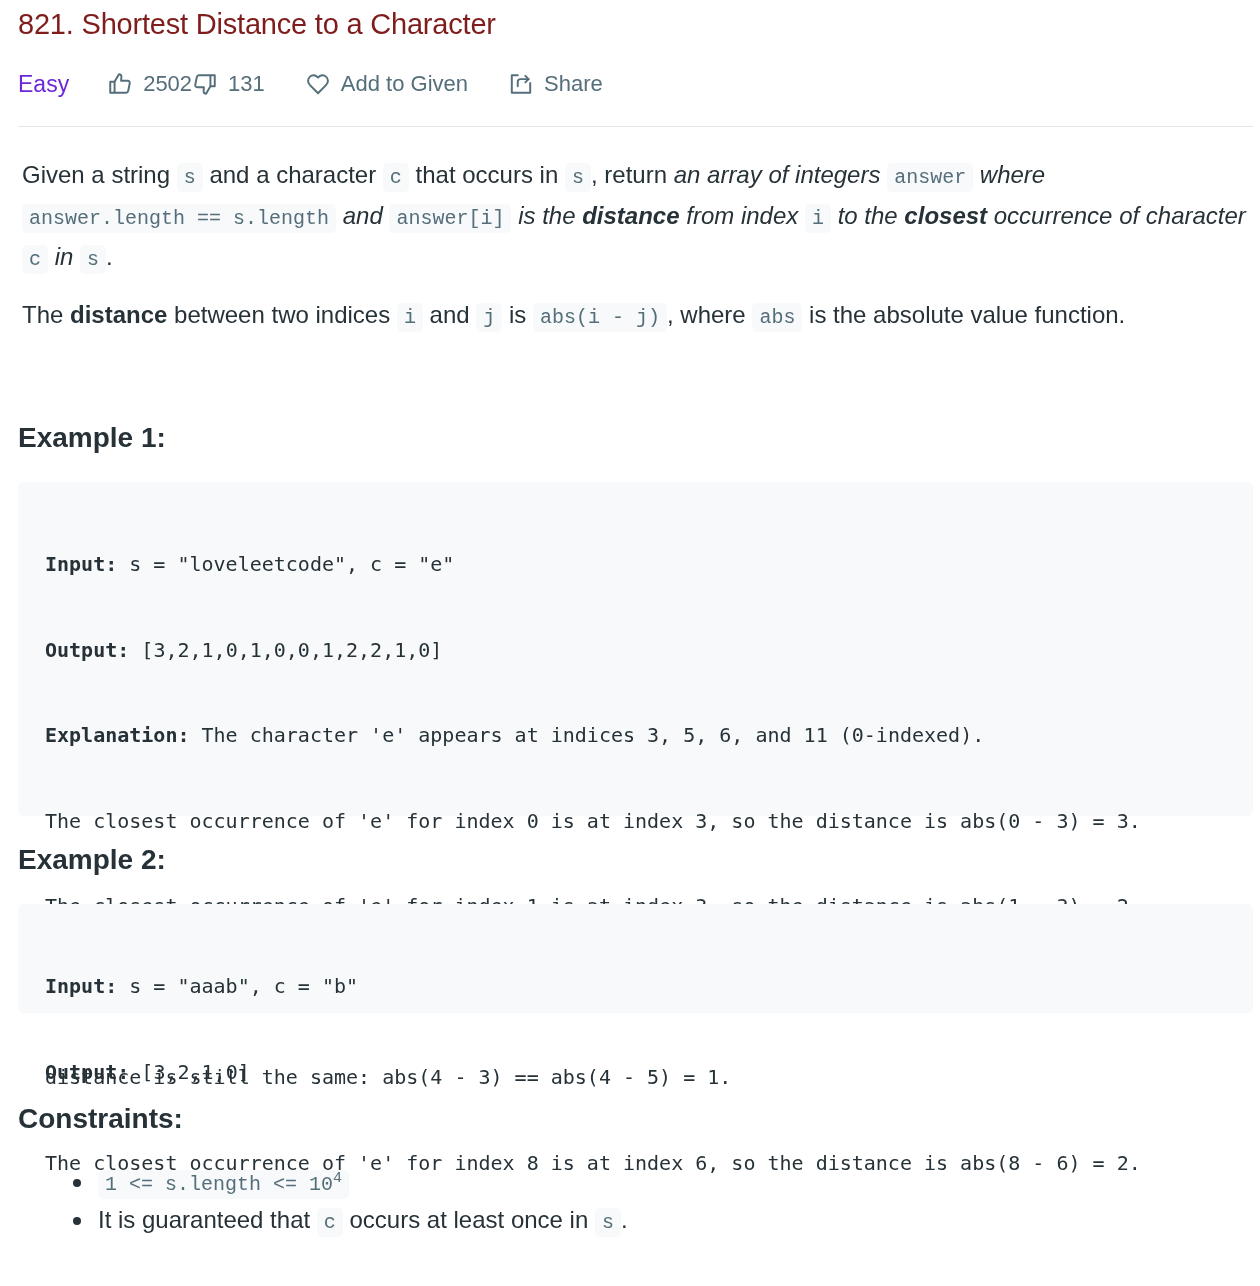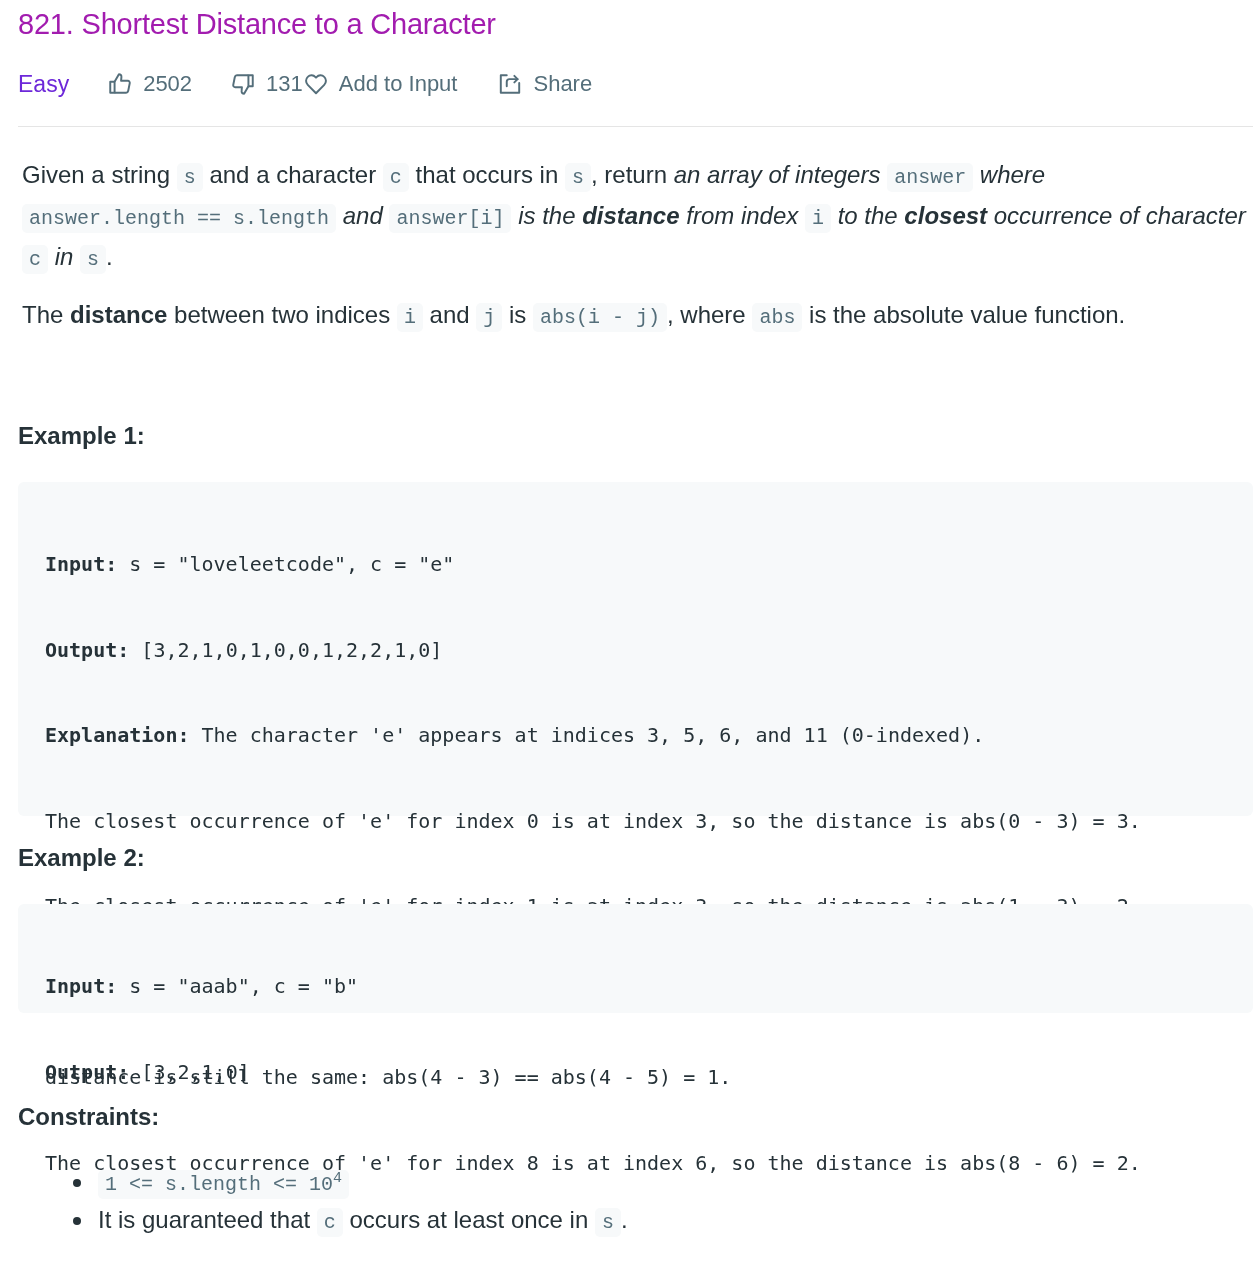--- a/index.html
+++ b/index.html
@@ -9,34 +9,34 @@
       height: 1286px;
       overflow: hidden;
       font-family: "Liberation Sans", "DejaVu Sans", sans-serif;
       color: #263238;
       position: relative;
     }
     .page { position: absolute; left: 18px; top: 0; width: 1235px; }
 
     .title {
       position: absolute; top: 8px; left: 0;
-      font-size: 29px; font-weight: 500; color: #a21caf;
+      font-size: 29px; font-weight: 500; color: #7f1d1d;
       letter-spacing: -0.2px; white-space: nowrap;
     }
 
     .meta {
       position: absolute; top: 68px; left: 0; height: 32px;
       display: flex; align-items: center; white-space: nowrap;
       font-size: 22px; color: #546e7a;
     }
     .difficulty { color: #6d28d9; font-size: 23px; margin-right: 38px; }
     .meta-btn { display: flex; align-items: center; cursor: pointer; }
     .meta-btn svg { width: 26px; height: 26px; margin-right: 10px; }
-    .likes { margin-right: 38px; }
-    .dislikes { }
+    .likes { }
+    .dislikes { margin-right: 40px; }
     .fav { margin-right: 40px; }
 
     .divider {
       position: absolute; top: 126px; left: 0; width: 1235px;
       height: 1px; background: #e5e5e5;
     }
 
     .content {
       position: absolute; top: 152px; left: 0; width: 1235px;
       font-size: 24px; line-height: 38px; color: #263238;
@@ -48,21 +48,21 @@
       font-family: "Liberation Mono", "DejaVu Sans Mono", monospace;
       font-size: 20px; color: #546e7a;
       background: #f7f9fa; border-radius: 5px;
       padding: 3px 7px;
     }
     em { font-style: italic; }
     strong { font-weight: 700; }
 
     .h-example {
       position: absolute; left: 0;
-      font-size: 24px; font-weight: 700; color: #263238;
+      font-size: 28px; font-weight: 700; color: #263238;
     }
     .h1 { top: 422px; }
     .h2 { top: 844px; text-align: center; }
     .h3 { top: 1103px; }
 
     .pre {
       position: absolute; left: 0; width: 1235px;
       background: #f7f9fa; border-radius: 6px;
       font-family: "DejaVu Sans Mono", "Liberation Mono", monospace;
       font-size: 20px; color: #263238;
@@ -112,21 +112,21 @@
         <path d="M21 4h-4v10h4z"></path>
         <path d="M17 14l-4 7c-1.5 0-2.5-1-2.3-2.6L11 15H4.8C3.6 15 2.8 13.9 3 12.8l1.4-7C4.6 4.9 5.4 4 6.4 4H17"></path>
       </svg>
       <span>131</span>
     </span>
 
     <span class="meta-btn fav">
       <svg viewBox="0 0 24 24" fill="none" stroke="#546e7a" stroke-width="1.8" stroke-linejoin="round">
         <path d="M12 20.5l-7.6-7.7C2.3 10.7 2.3 7.4 4.4 5.4c2-2 5.2-1.9 7.1.2l.5.5.5-.5c1.9-2.1 5.1-2.2 7.1-.2 2.1 2 2.1 5.3 0 7.4z"></path>
       </svg>
-      <span>Add to Input</span>
+      <span>Add to Given</span>
     </span>
 
     <span class="meta-btn share">
       <svg viewBox="0 0 24 24" fill="none" stroke="#546e7a" stroke-width="1.8" stroke-linejoin="round" stroke-linecap="round">
         <path d="M9 4H3.5v16h17V11"></path>
         <path d="M9 14V10c0-1.5 1-2.5 2.5-2.5H19"></path>
         <path d="M16 4.5l3 3-3 3"></path>
       </svg>
       <span>Share</span>
     </span>

